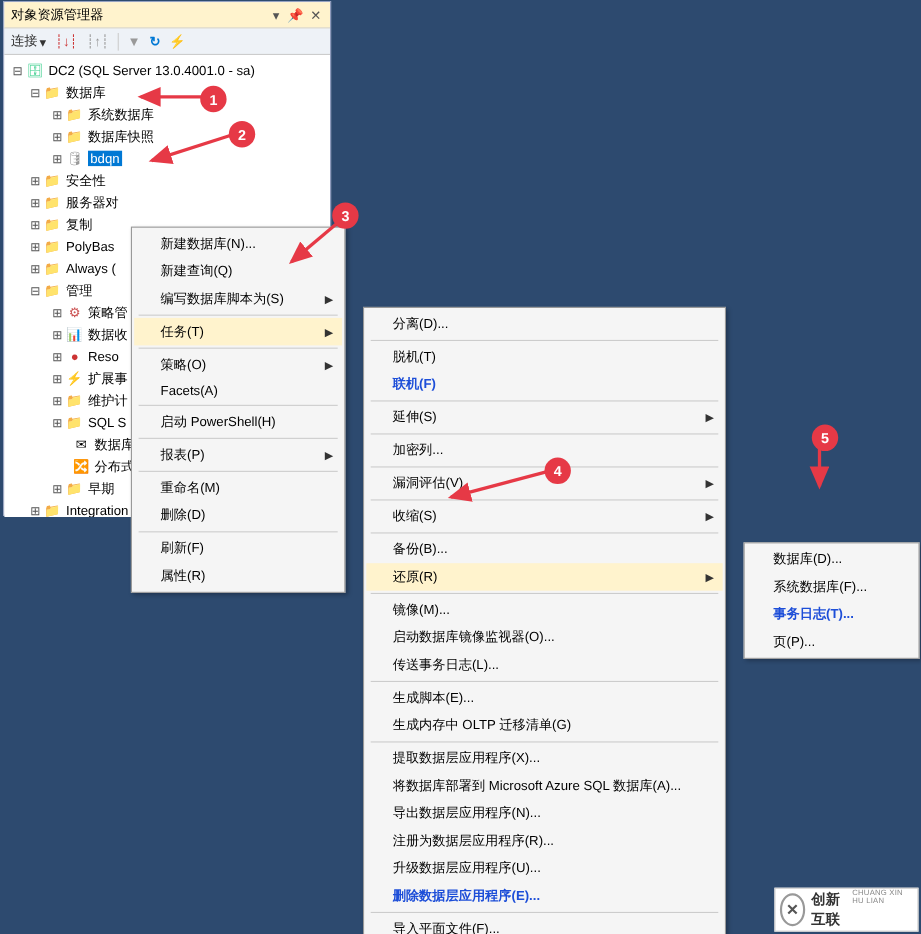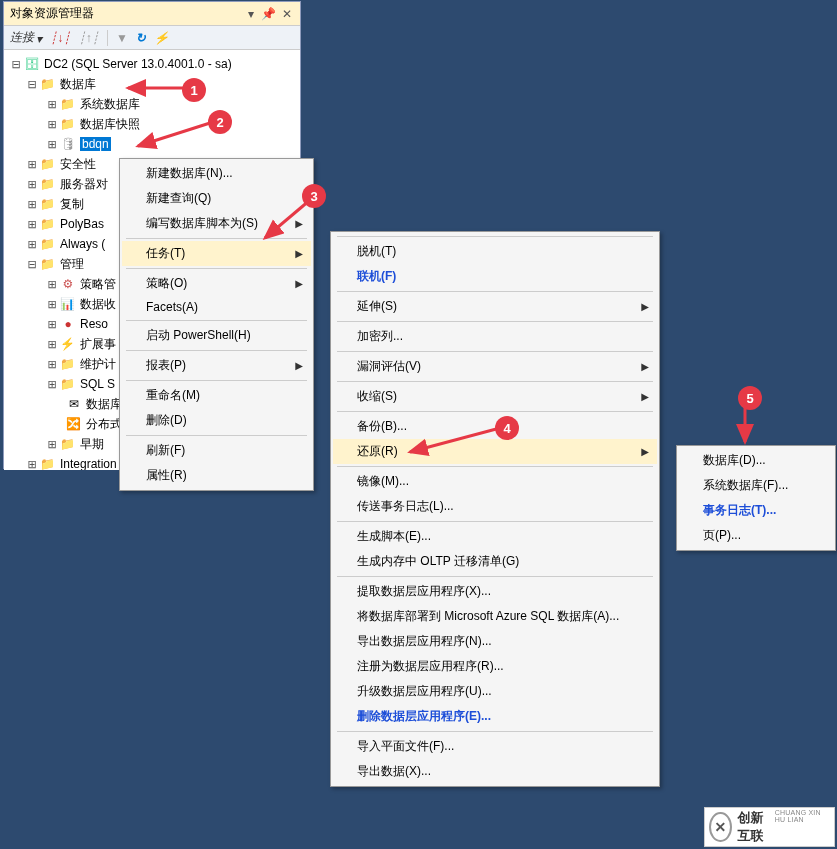--- a/index.html
+++ b/index.html
@@ -5,37 +5,37 @@
 * { margin: 0; padding: 0; box-sizing: border-box; font-family: -apple-system, "Segoe UI", "Microsoft YaHei", sans-serif; font-size: 12px; }
 body { width: 837px; height: 849px; background: #2d4a6f; position: relative; overflow: hidden; }
 
 .panel { position: absolute; left: 3px; top: 1px; width: 298px; height: 468px; background: #fff; border: 1px solid #8e9bbc; }
 .panel-title { background: #fff3cd; padding: 3px 6px; display: flex; align-items: center; justify-content: space-between; border-bottom: 1px solid #ccc; }
 .panel-title-text { color: #000; }
 .panel-title-icons { display: flex; gap: 4px; align-items: center; }
 .title-icon { width: 14px; height: 14px; display: inline-flex; align-items: center; justify-content: center; color: #555; cursor: pointer; }
 
 .toolbar { background: #eef2f7; padding: 3px 6px; display: flex; align-items: center; gap: 8px; border-bottom: 1px solid #ccc; }
-.tb-btn { color: #333; cursor: pointer; display: inline-flex; align-items: flex-end; gap: 2px; font-style: italic; }
+.tb-btn { color: #333; cursor: pointer; display: inline-flex; align-items: flex-end; gap: 2px; }
 .tb-sep { width: 1px; height: 16px; background: #ccc; }
 .refresh-icon { color: #0078d4; font-weight: bold; }
 
 .tree { padding: 4px 2px; background: #fff; height: calc(100% - 46px); overflow: hidden; }
 .tree-node { display: flex; align-items: center; height: 20px; padding-left: 4px; white-space: nowrap; }
 .expander { width: 12px; height: 12px; display: inline-flex; align-items: center; justify-content: center; font-size: 11px; color: #555; margin-right: 2px; }
 .ticon { width: 16px; height: 16px; display: inline-flex; align-items: center; justify-content: center; margin-right: 4px; }
 .folder-icon { color: #d6a84f; }
 .db-icon { color: #999; }
 .server-icon { color: #3c8; }
 .selected-label { background: #0078d4; color: #fff; padding: 0 2px; }
 .indent-1 { padding-left: 20px; }
 .indent-2 { padding-left: 40px; }
 .indent-3 { padding-left: 60px; }
 
-.ctx-menu { position: absolute; background: #f5f5f5; border: 1px solid #999; box-shadow: 2px 2px 4px rgba(0,0,0,0.3); padding: 2px; }
+.ctx-menu { position: absolute; background: #f5f5f5; border: 1px solid #999; box-shadow: 2px 2px 4px rgba(0,0,0,0.3); padding: 2px; margin-top: 48px; }
 .ctx-item { padding: 4px 30px 4px 24px; display: flex; align-items: center; justify-content: space-between; cursor: default; position: relative; }
 .ctx-item.hl { background: #fff3cd; }
 .ctx-item.disabled { color: #1d4ed8; font-weight: bold; }
 .ctx-sep { height: 1px; background: #ccc; margin: 2px 4px; }
 .ctx-arrow { position: absolute; right: 8px; color: #333; font-size: 10px; }
 
 .menu1 { left: 119px; top: 158px; width: 195px; }
 .menu2 { left: 330px; top: 231px; width: 330px; }
 .menu3 { left: 676px; top: 445px; width: 160px; }
 
@@ -220,20 +220,23 @@
   <div class="ctx-sep"></div>
   <div class="ctx-item">
       <span>刷新(F)</span>
     </div>
   <div class="ctx-item">
       <span>属性(R)</span>
     </div>
 </div>
 
 <div class="ctx-menu menu2">
+  <div class="ctx-item">
+      <span>分离(D)...</span>
+    </div>
   <div class="ctx-sep"></div>
   <div class="ctx-item">
       <span>脱机(T)</span>
     </div>
   <div class="ctx-item disabled">
       <span>联机(F)</span>
     </div>
   <div class="ctx-sep"></div>
   <div class="ctx-item">
       <span>延伸(S)</span>
@@ -257,20 +260,23 @@
   <div class="ctx-item">
       <span>备份(B)...</span>
     </div>
   <div class="ctx-item hl">
       <span>还原(R)</span>
       <span class="ctx-arrow">▶</span>
     </div>
   <div class="ctx-sep"></div>
   <div class="ctx-item">
       <span>镜像(M)...</span>
+    </div>
+  <div class="ctx-item">
+      <span>启动数据库镜像监视器(O)...</span>
     </div>
   <div class="ctx-item">
       <span>传送事务日志(L)...</span>
     </div>
   <div class="ctx-sep"></div>
   <div class="ctx-item">
       <span>生成脚本(E)...</span>
     </div>
   <div class="ctx-item">
       <span>生成内存中 OLTP 迁移清单(G)</span>

